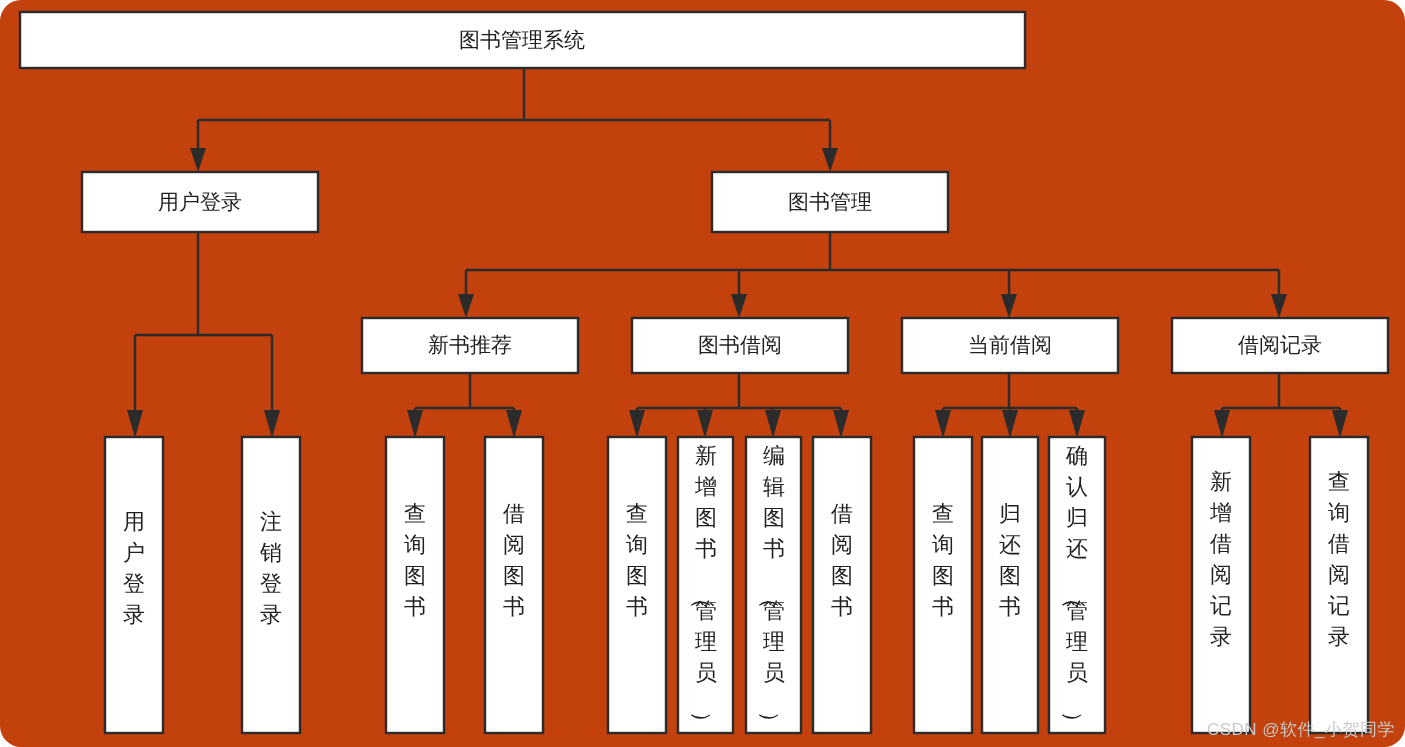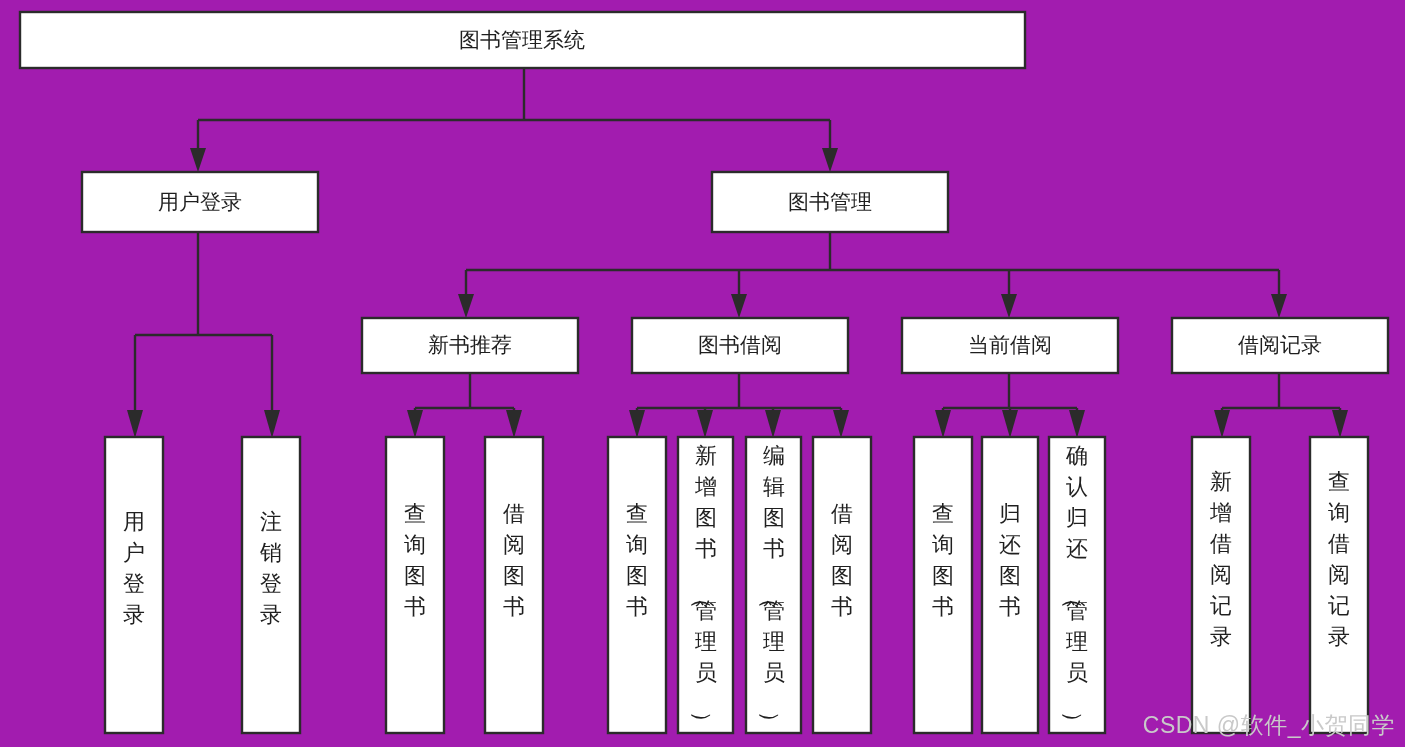--- a/index.html
+++ b/index.html
@@ -7,22 +7,23 @@
     padding: 0;
     background: #ffffff;
   }
   body {
     font-family: "Liberation Sans", "DejaVu Sans", sans-serif;
   }
   #canvas {
     position: relative;
     width: 1405px;
     height: 747px;
-    background: #a21caf;
+    background: #c2410c;
     overflow: hidden;
+    border-radius: 21px;
   }
   svg#diagram {
     position: absolute;
     left: 0;
     top: 0;
     width: 1405px;
     height: 747px;
     display: block;
   }
   .node-rect {
@@ -53,21 +54,21 @@
   }
   .arrow-head {
     fill: #2b2b2b;
     stroke: none;
   }
   .watermark {
     position: absolute;
     right: 10px;
     bottom: 6px;
     font-family: "Liberation Sans", "DejaVu Sans", sans-serif;
-    font-size: 23px;
+    font-size: 17px;
     color: #c9c9c9;
     letter-spacing: 0.5px;
     pointer-events: none;
     user-select: none;
     white-space: nowrap;
   }
 </style>
 </head>
 <body>
 

